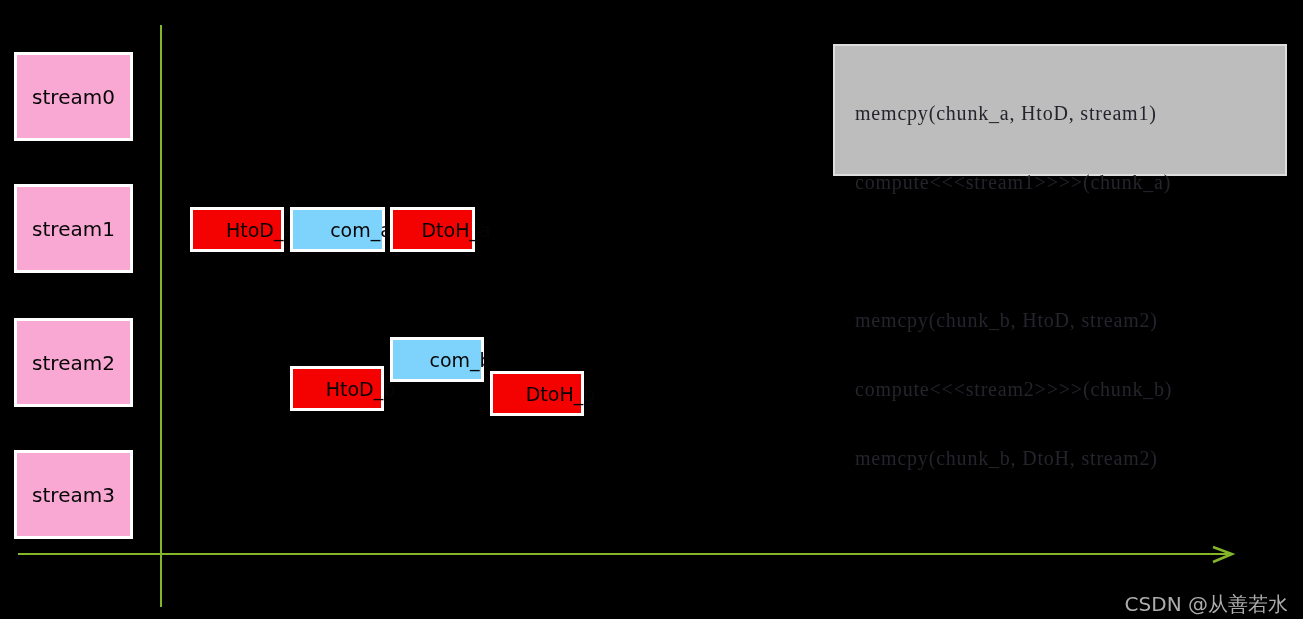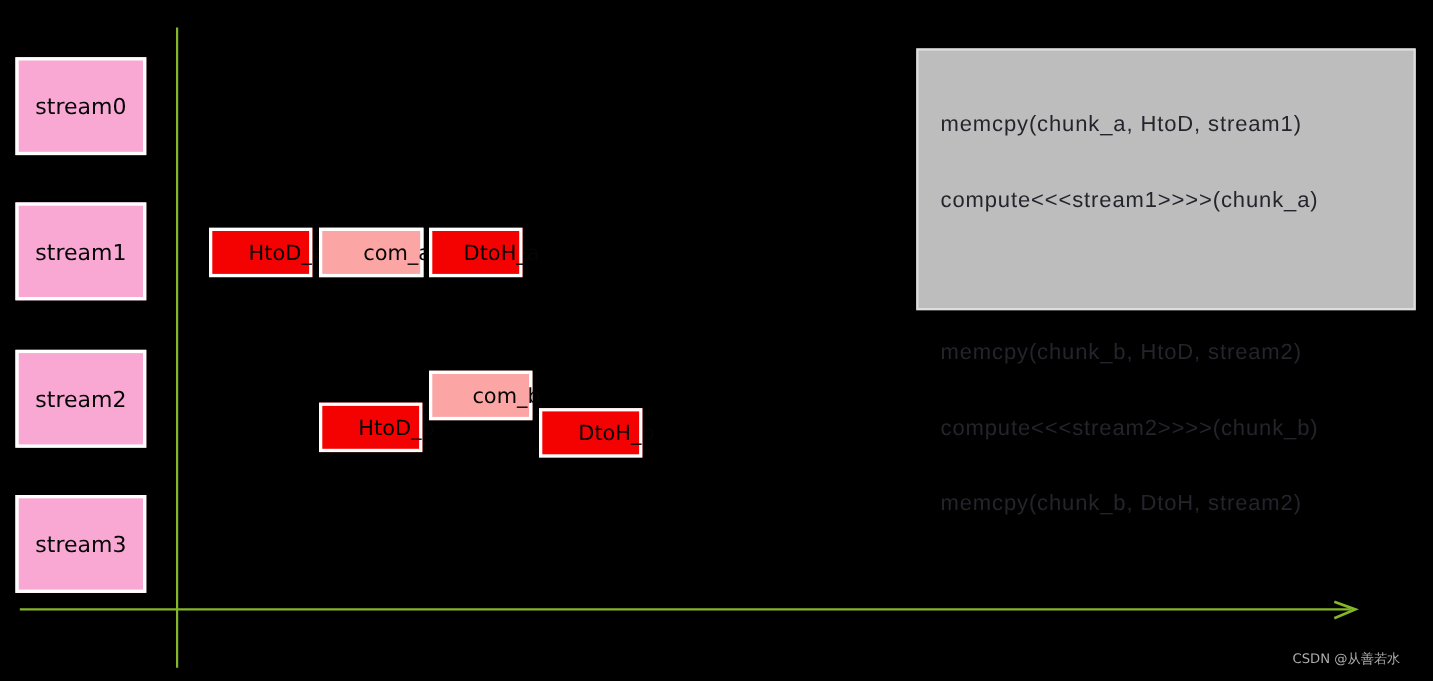--- a/index.html
+++ b/index.html
@@ -27,46 +27,46 @@
   #stream3{top:450px;}
   
   .task-box{
     position:absolute;height:45px;width:94px;
     box-sizing:border-box;
     border:3px solid #ffffff;
     display:flex;align-items:center;justify-content:center;
     color:#050505;font-size:19px;padding-left:47px;
   }
   .task-red{background:#f40202;}
-  .task-green{background:#fca5a5;}
+  .task-green{background:#7dd3fc;}
   .row-a{top:207px;}
   .row-b{top:337px;}
   #task-htod-a{left:190px;}
   #task-com-a{left:290px;width:95px;}
   #task-dtoh-a{left:390px;width:85px;}
   #task-htod-b{left:290px;margin-top:29px;}
   #task-com-b{left:390px;}
   #task-dtoh-b{left:490px;margin-top:34px;}
   
   #code-box{
-    position:absolute;left:833px;top:44px;width:454px;height:238px;
+    position:absolute;left:833px;top:44px;width:454px;height:132px;
     box-sizing:border-box;
     background:#bdbdbd;
     border:2px solid #dedede;
     padding:10px 0 0 20px;
-    font-family:Liberation Sans, sans-serif;
+    font-family:Liberation Serif, serif;
     font-size:20px;letter-spacing:0.8px;line-height:23px;
     color:#24242c;
     white-space:pre;
   }
   .code-line{min-height:23px;}
   
   #watermark{
-    position:absolute;right:30px;top:591px;
-    color:#adadad;font-size:12px;
+    position:absolute;right:15px;top:591px;
+    color:#adadad;font-size:20px;
     font-family:"DejaVu Sans", sans-serif;
   }
 </style>
 </head>
 <body>
 
 <div id="canvas">
 
   <svg id="axes" width="1303" height="619" viewBox="0 0 1303 619">
     <line x1="161" y1="25" x2="161" y2="607" stroke="#85b629" stroke-width="2"></line>

